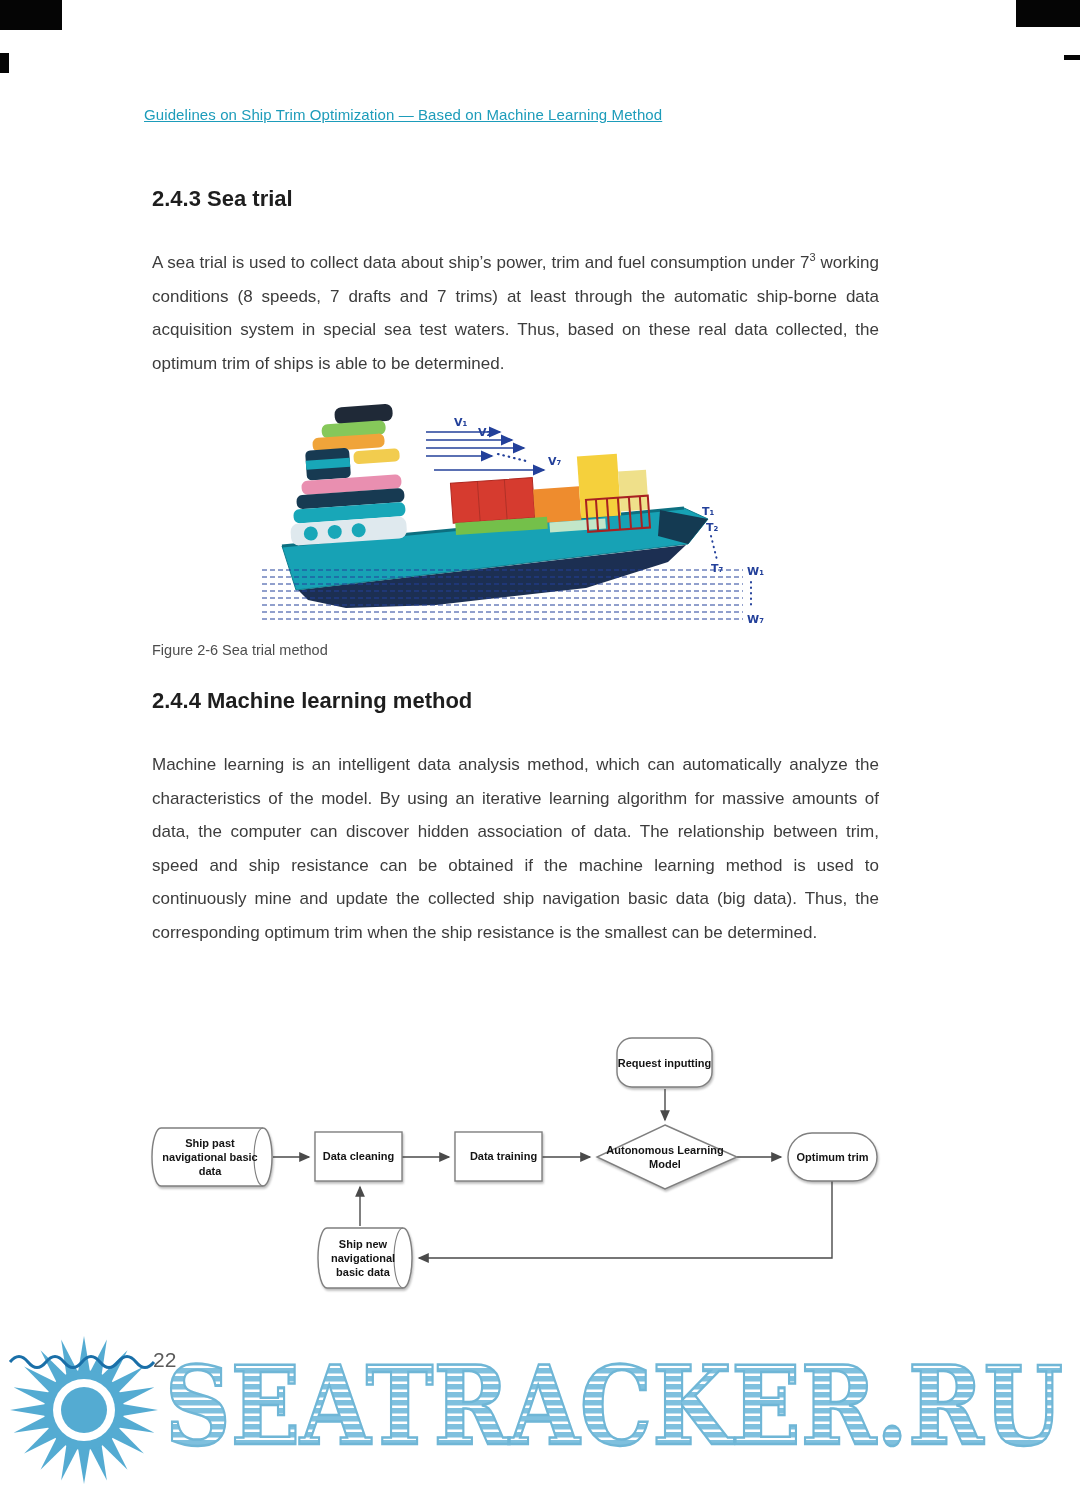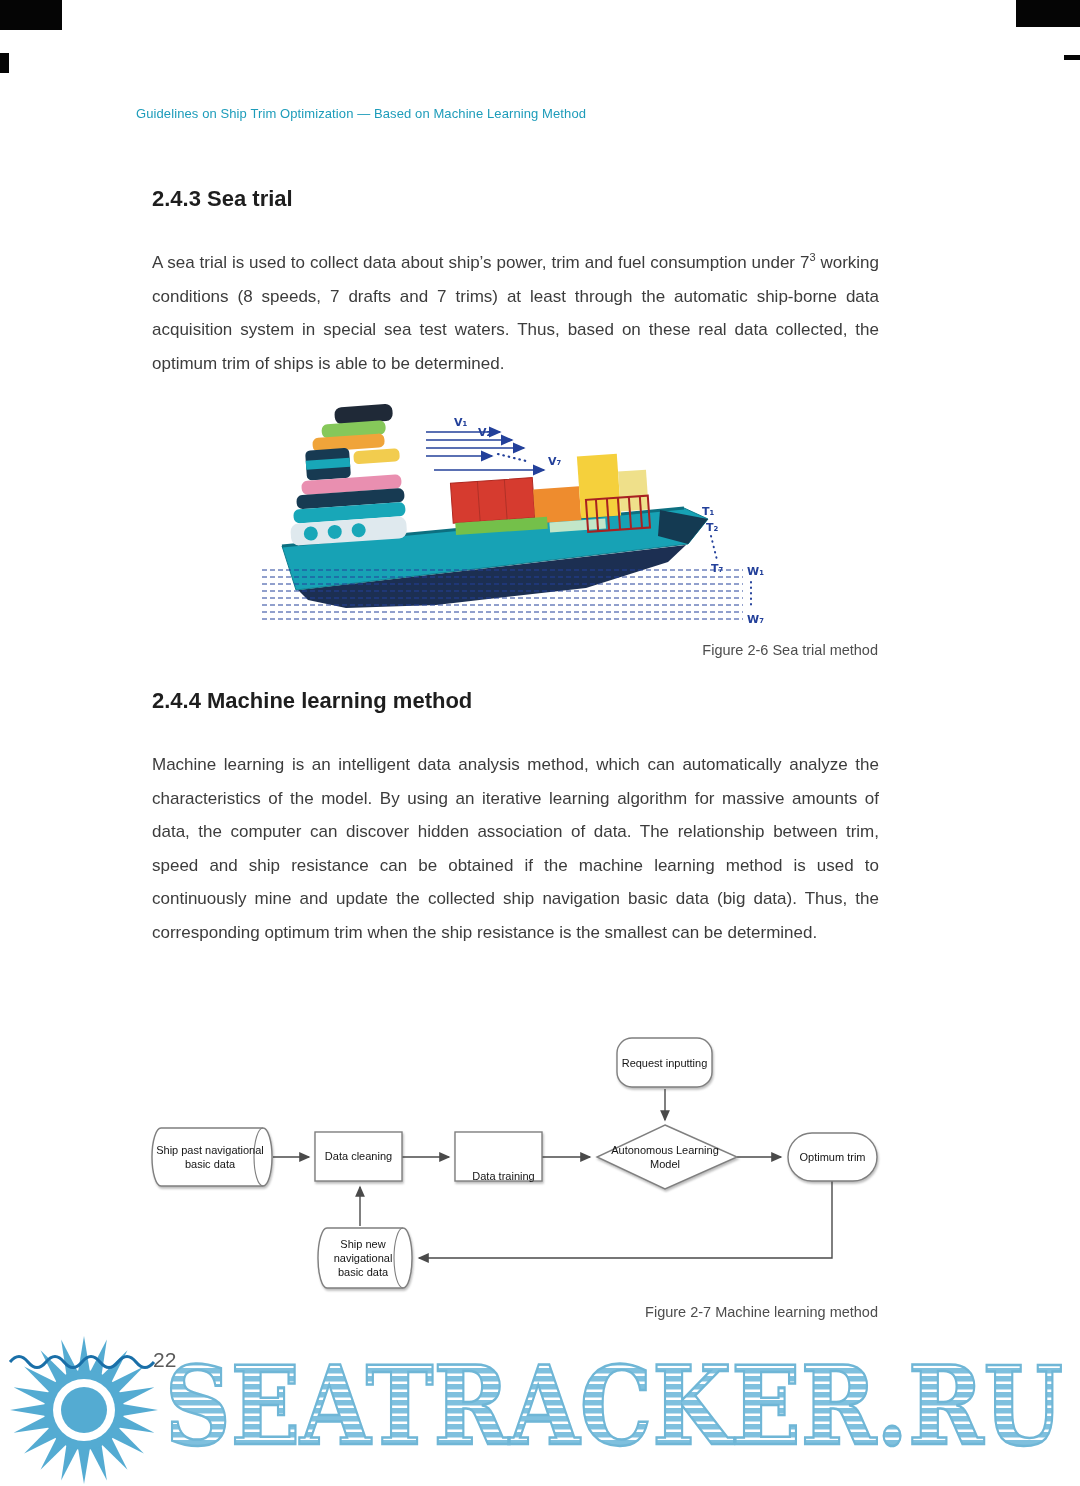--- a/index.html
+++ b/index.html
@@ -15,53 +15,53 @@
   .page{
     position:relative;width:1080px;height:1486px;background:#ffffff;overflow:hidden;
     font-family:"Liberation Sans",sans-serif;color:var(--body_text);
   }
   .scan-mark{position:absolute;background:#050505;}
   .mark-tl{left:0;top:0;width:62px;height:30px;}
   .mark-tr{left:1016px;top:0;width:64px;height:27px;}
   .tick-left{left:0;top:53px;width:9px;height:20px;}
   .tick-right{left:1064px;top:55px;width:16px;height:5px;}
   .running-header{
-    position:absolute;left:136px;top:106px;width:760px;
-    font-size:13px;color:var(--header_teal);letter-spacing:.1px;
+    position:absolute;left:144px;top:106px;width:760px;
+    font-size:15px;color:var(--header_teal);letter-spacing:.1px;text-decoration:underline;
   }
   .section-heading{
     position:absolute;left:152px;width:726px;
     font-size:22px;font-weight:bold;color:#1e1e1e;
   }
   .h-243{top:186px;}
   .h-244{top:688px;}
   .body-para{
     position:absolute;left:152px;width:727px;
     font-size:17px;line-height:33.5px;text-align:justify;color:var(--body_text);
   }
   .p-243{top:246px;}
   .p-244{top:748px;}
   .body-para sup{font-size:11px;line-height:0;vertical-align:super;}
   .fig-caption{
-    position:absolute;left:152px;width:726px;text-align:right;
+    position:absolute;left:152px;width:726px;text-align:left;
     font-size:14.5px;color:var(--caption_gray);
   }
   .cap-26{top:642px;}
   .cap-27{top:1304px;}
   .ship-figure{position:absolute;left:256px;top:402px;width:510px;height:238px;}
   .flowchart{position:absolute;left:140px;top:1028px;width:760px;height:272px;}
   .flowchart svg{position:absolute;left:0;top:0;}
   .fc-label{
     position:absolute;z-index:2;display:flex;align-items:center;justify-content:center;
-    text-align:center;font-size:11px;font-weight:normal;line-height:1.3;color:#141414;
+    text-align:center;font-size:11px;font-weight:bold;line-height:1.3;color:#141414;
   }
   .fcl-request{left:477px;top:12px;width:95px;height:46px;}
   .fcl-ship-past{left:16px;top:102px;width:108px;height:54px;}
   .fcl-data-cleaning{left:175px;top:104px;width:87px;height:49px;}
-  .fcl-data-training{left:315px;top:104px;width:97px;height:49px;margin-top:20px;}
+  .fcl-data-training{left:315px;top:104px;width:97px;height:49px;}
   .fcl-alm{left:463px;top:99px;width:124px;height:60px;}
   .fcl-optimum{left:648px;top:105px;width:89px;height:48px;}
   .fcl-ship-new{left:182px;top:202px;width:82px;height:56px;}
   .fc-shape{fill:#ffffff;stroke:#7f7f7f;stroke-width:1.4;filter:drop-shadow(1.5px 2px 1.2px rgba(60,60,60,.35));}
   .fc-face{fill:none;stroke:#7f7f7f;stroke-width:1.1;}
   .fc-arrow{stroke:#4a4a4a;stroke-width:1.4;fill:none;marker-end:url(#fc-arrowhead);}
   .page-number{
     position:absolute;left:153px;top:1348px;z-index:5;
     font-size:21px;color:#5a5a5a;
   }
@@ -206,21 +206,20 @@
     </svg>
 
     <div class="fc-label fcl-request">Request inputting</div>
     <div class="fc-label fcl-ship-past">Ship past navigational basic data</div>
     <div class="fc-label fcl-data-cleaning">Data cleaning</div>
     <div class="fc-label fcl-data-training">Data training</div>
     <div class="fc-label fcl-alm">Autonomous Learning Model</div>
     <div class="fc-label fcl-optimum">Optimum trim</div>
     <div class="fc-label fcl-ship-new">Ship new navigational basic data</div>
   </div>
-  <div class="fig-caption cap-27">Figure 2-7 Machine learning method</div>
 
   <div class="page-number">22</div>
 
   <div class="watermark">
     <svg class="wm-sun" width="156" height="156" viewBox="0 0 156 156">
       <g transform="translate(78,80)" fill="#54abd2">
         <g id="spike-set">
           <polygon points="0,-74 6,-38 -6,-38"></polygon>
           <polygon points="0,-74 6,-38 -6,-38" transform="rotate(18)"></polygon>
           <polygon points="0,-74 6,-38 -6,-38" transform="rotate(36)"></polygon>

